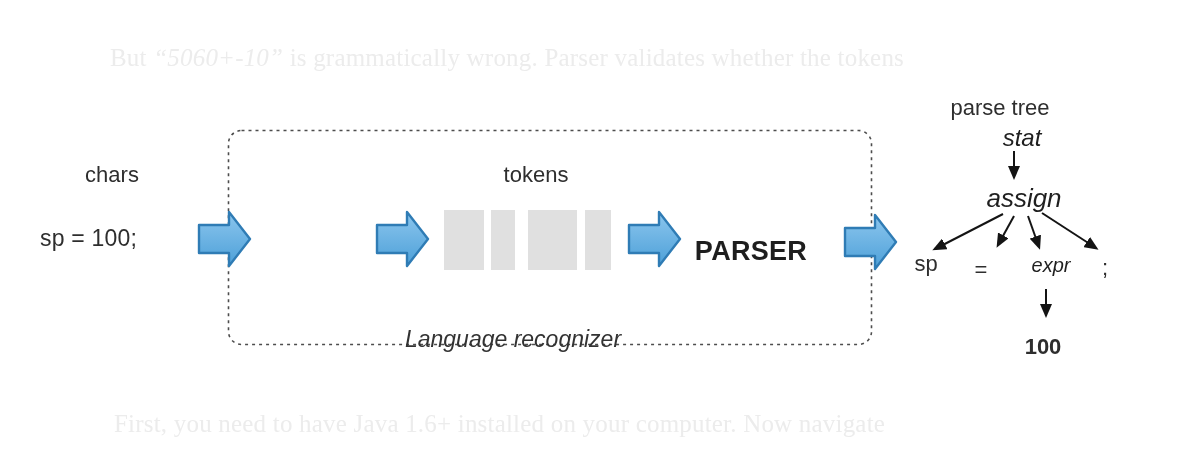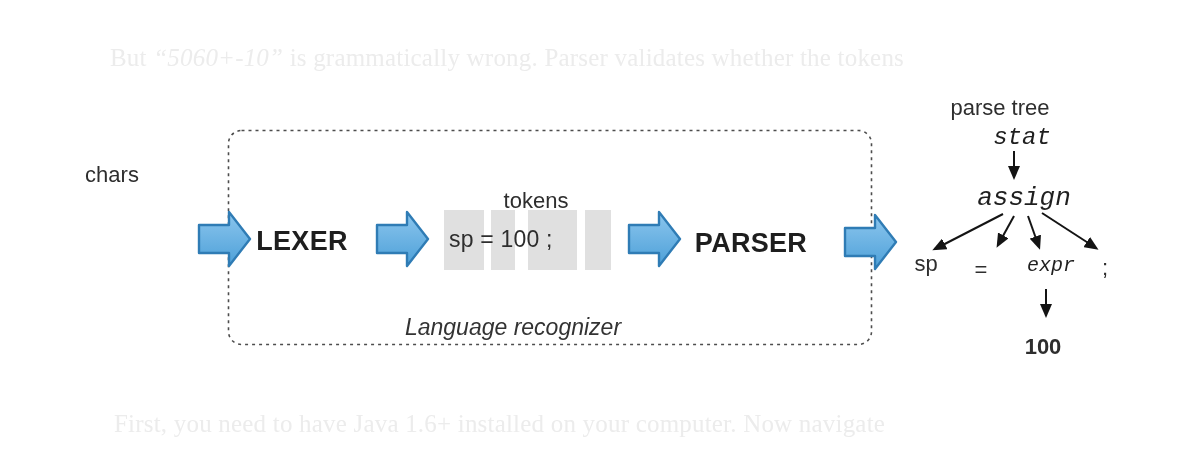--- a/index.html
+++ b/index.html
@@ -16,26 +16,27 @@
     font-family:"Liberation Serif","DejaVu Serif",serif;
     font-size:25px;white-space:nowrap;letter-spacing:.2px;
   }
   .faded em{font-style:italic;}
   
   .label{font-size:22px;color:#2e2e2e;}
   .stage-name{font-size:27px;font-weight:700;color:#1e1e1e;letter-spacing:.3px;}
   .code{font-size:23px;color:#2e2e2e;letter-spacing:.2px;}
   
   .node-rule{
-    font-family:Liberation Mono, monospace;
+    font-family:Liberation Sans, sans-serif;
     font-style:italic;color:#1f1f1f;
   }
   .recognizer{
     font-style:italic;font-size:23px;color:#333;
     font-family:"Liberation Sans","DejaVu Sans",sans-serif;
+    margin-top:12px;
   }
   .token-box{position:absolute;top:210px;height:60px;background:#e0e0e0;}
   .overlay{position:absolute;left:0;top:0;pointer-events:none;}
   .txt{z-index:3;}
 </style>
 </head>
 <body>
 
 <div class="stage">
 
@@ -74,24 +75,23 @@
       <path d="M1046,289 L1046,315" marker-end="url(#ah)"></path>
     </g>
   </svg>
 
   <div class="token-box" style="left:444px;width:40px;"></div>
   <div class="token-box" style="left:491px;width:24px;"></div>
   <div class="token-box" style="left:528px;width:49px;"></div>
   <div class="token-box" style="left:585px;width:26px;"></div>
 
   <div class="abs center label txt" style="left:112px;top:162px;">chars</div>
-  <div class="abs center stage-name txt" style="left:302px;top:226px;">LEXER</div>
-  <div class="abs center label txt" style="left:536px;top:188px;text-align:right;">tokens</div>
-  <div class="abs code txt" style="left:449px;top:226px;">sp = 100 ;</div>
-  <div class="abs center stage-name txt" style="left:751px;top:228px;">PARSER</div>
+  <div class="abs code txt" style="left:40px;top:225px;">sp = 100;</div>
+  <div class="abs center label txt" style="left:536px;top:162px;text-align:right;">tokens</div>
+  <div class="abs center stage-name txt" style="left:751px;top:236px;">PARSER</div>
   <div class="abs center recognizer txt" style="left:513px;top:314px;">Language recognizer</div>
 
   <div class="abs center label txt" style="left:1000px;top:95px;">parse tree</div>
   <div class="abs center node-rule txt" style="left:1022px;top:124px;font-size:24px;">stat</div>
   <div class="abs center node-rule txt" style="left:1024px;top:183px;font-size:26px;">assign</div>
   <div class="abs center label txt" style="left:926px;top:251px;">sp</div>
   <div class="abs center label txt" style="left:981px;top:257px;">=</div>
   <div class="abs center node-rule txt" style="left:1051px;top:254px;font-size:20px;">expr</div>
   <div class="abs center label txt" style="left:1105px;top:255px;">;</div>
   <div class="abs center label txt" style="left:1043px;top:334px;font-weight:bold;">100</div>

